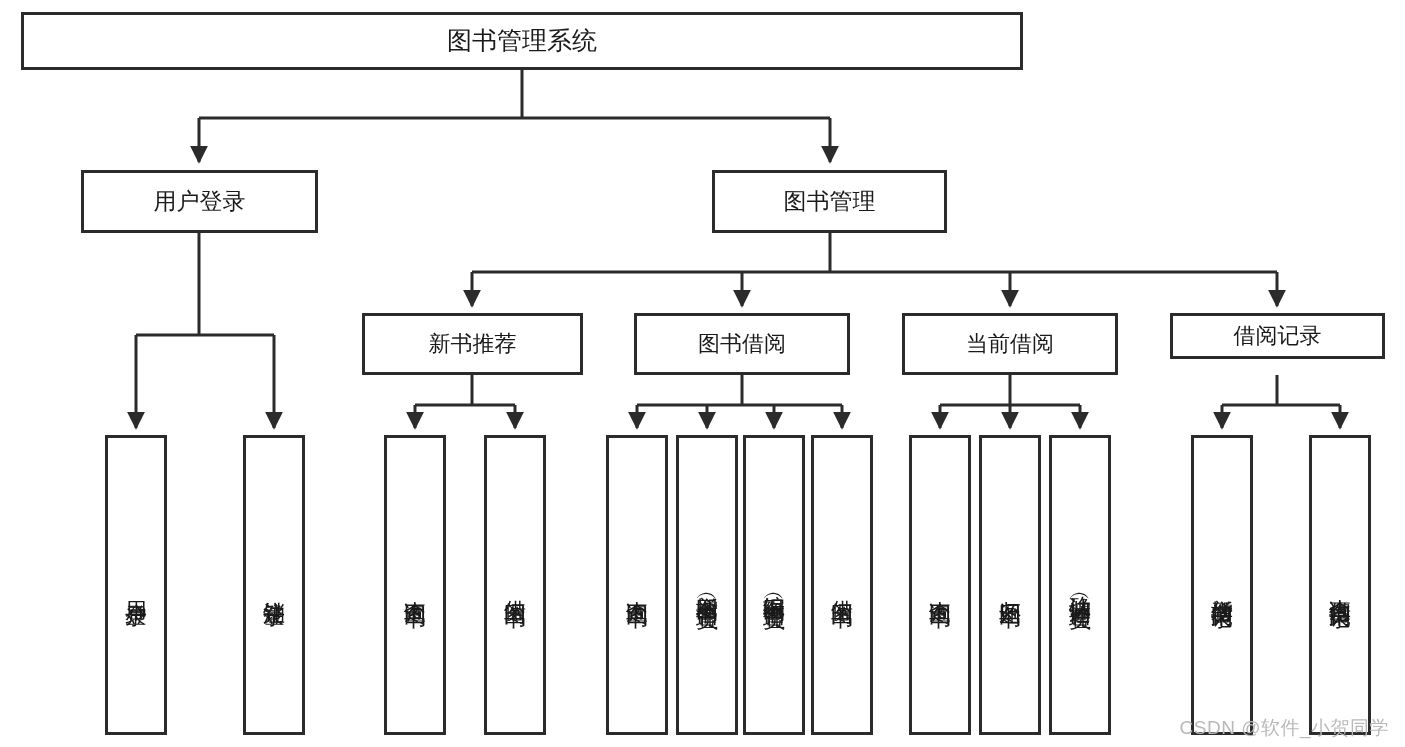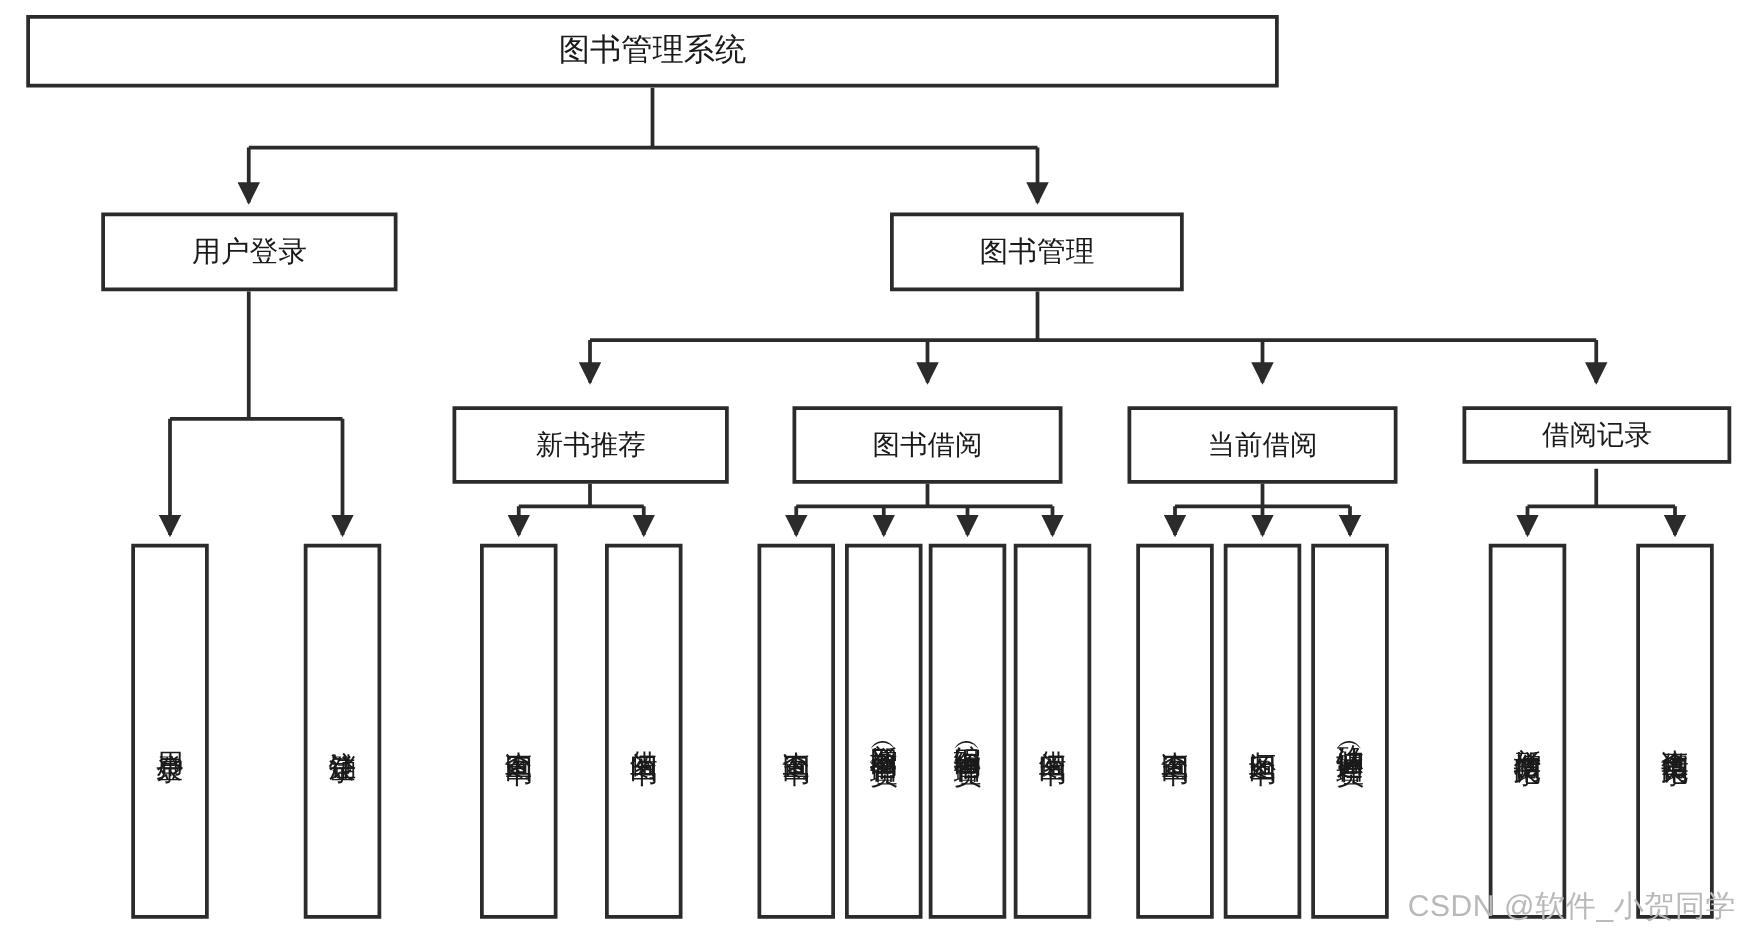--- a/index.html
+++ b/index.html
@@ -41,21 +41,20 @@
     border-width: 3px;
     font-size: 25px;
   }
   .node.level-1 {
     border-width: 3px;
     font-size: 23px;
   }
   .node.level-2 {
     border-width: 3px;
     font-size: 22px;
-    margin-top: 12px;
   }
   .node.leaf {
     border-width: 3px;
     font-size: 22px;
     align-items: center;
     justify-content: center;
   }
   .node-label {
     display: block;
     line-height: 1.25;
@@ -66,21 +65,21 @@
     text-orientation: upright;
     letter-spacing: 2px;
     line-height: 1.0;
     white-space: nowrap;
     transform: translateY(2px);
   }
   #watermark {
     position: absolute;
     right: 16px;
     bottom: 6px;
-    font-size: 24px;
+    font-size: 19px;
     color: #b9b9b9;
     letter-spacing: 0.5px;
     z-index: 3;
     white-space: nowrap;
     text-align: right;
   }
 </style>
 </head>
 <body>
 

